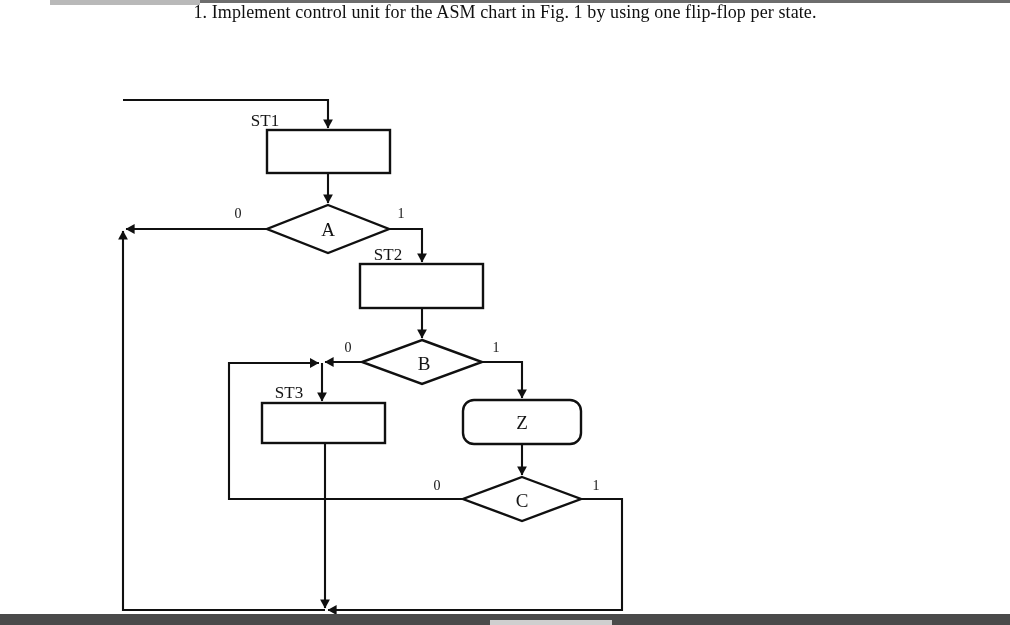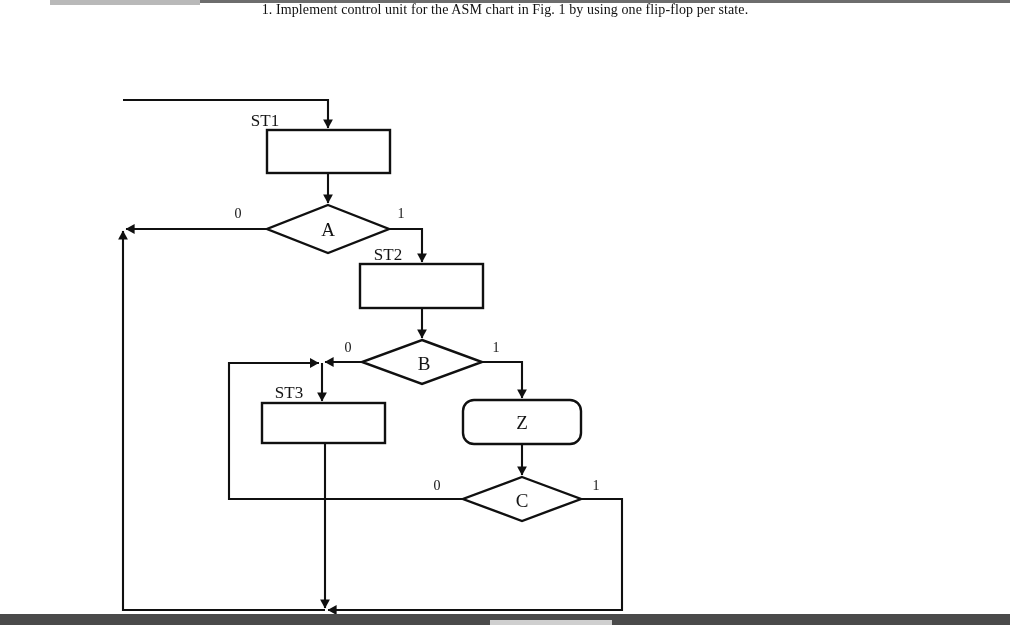--- a/index.html
+++ b/index.html
@@ -45,21 +45,21 @@
     position: absolute;
     left: 490px; top: 620px;
     width: 122px; height: 5px;
     background: #cfcfcf;
   }
   .title {
     position: absolute;
     left: 0px; top: 2px;
     width: 1010px;
     text-align: center;
-    font-size: 14px;
+    font-size: 18px;
     color: #101010;
     letter-spacing: 0.1px;
     white-space: nowrap;
   }
   #asm-svg {
     position: absolute;
     left: 0; top: 0;
   }
   .asm-label {
     font-family: "Liberation Serif", "DejaVu Serif", serif;

